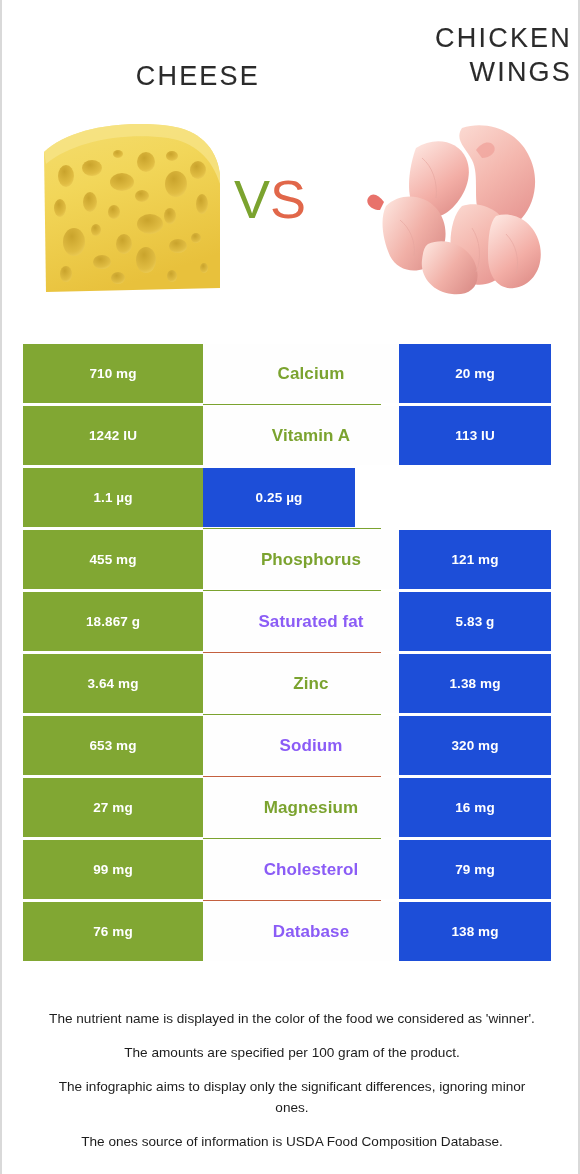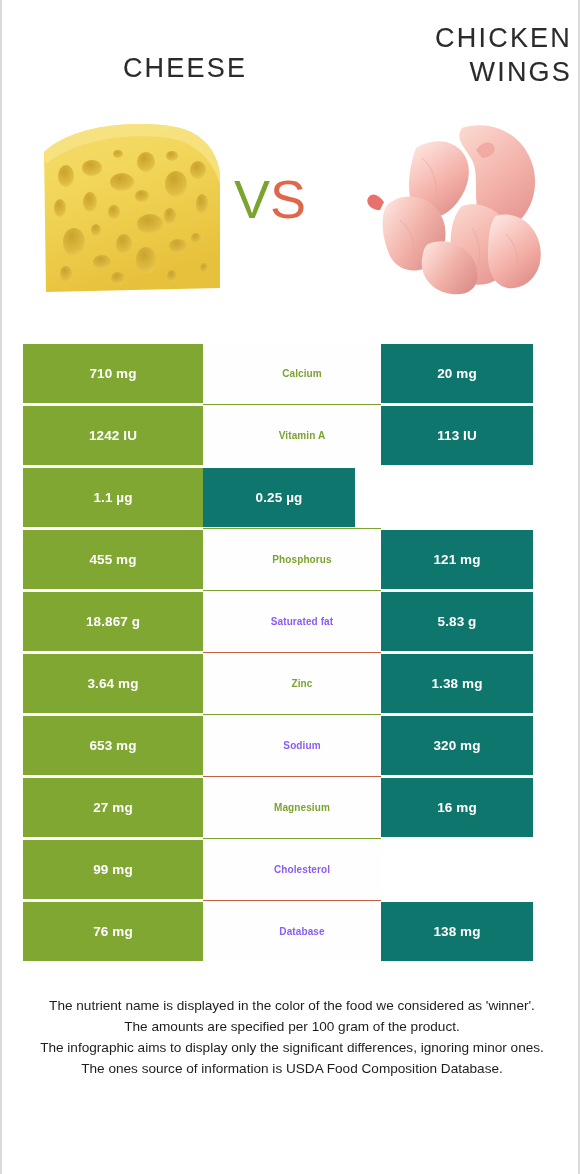--- a/index.html
+++ b/index.html
@@ -36,24 +36,23 @@
     font-weight: 300;
     font-size: 27px;
     letter-spacing: 2.2px;
     color: #2b2b2b;
     text-transform: uppercase;
     line-height: 1.25;
     -webkit-text-stroke: 0.1px #2b2b2b;
   }
   .title-left {
     left: 78px;
-    top: 52px;
+    top: 60px;
     width: 180px;
-    text-align: center;
-    margin-left: 15px;
+    text-align: right;
   }
   .title-right {
     left: 374px;
     top: 22px;
     width: 196px;
     text-align: right;
   }
 
   
   .vs {
@@ -101,61 +100,61 @@
     letter-spacing: 0.1px;
   }
 
   .cell-left {
     width: 180px;
     background: #81a733;
     color: #ffffff;
   }
 
   .cell-mid {
-    width: 178px;
+    width: 196px;
     background: #fefefe;
     font-weight: 700;
-    font-size: 10px;
+    font-size: 17px;
     padding-left: 20px;
   }
   .cell-mid.green { color: #7ba32f; }
   .cell-mid.orange { color: #8b5cf6; }
 
   
   .row + .row .cell-mid::before {
     content: "";
     position: absolute;
     top: -2px;
     left: 180px;
     width: 178px;
     height: 1px;
   }
   .row.sep-green + .row .cell-mid::before { background: #7ba32f; }
   .row.sep-orange + .row .cell-mid::before { background: #c4603f; }
 
   .cell-right {
     width: 152px;
-    background: #0f766e;
+    background: #1d4ed8;
     color: #ffffff;
   }
 
   
   .footer {
     position: absolute;
     left: 28px;
     top: 995px;
     width: 524px;
     text-align: center;
     font-size: 13.6px;
     line-height: 21px;
     color: #1d1d1d;
     font-family: "Liberation Sans", sans-serif;
     font-weight: 400;
   }
-  .footer p { margin: 0; }
+  .footer p { margin: 13px; }
 </style>
 </head>
 <body>
 
 <div id="page">
 
   <div class="header">
 
     <div class="title title-left">Cheese</div>
 
@@ -297,20 +296,21 @@
 
     <div class="row sep-green">
       <div class="cell cell-left">27 mg</div>
       <div class="cell cell-mid green">Magnesium</div>
       <div class="cell cell-right">16 mg</div>
     </div>
 
     <div class="row sep-orange">
       <div class="cell cell-left">99 mg</div>
       <div class="cell cell-mid orange">Cholesterol</div>
+      <div class="cell cell-right">79 mg</div>
     </div>
 
     <div class="row sep-orange">
       <div class="cell cell-left">76 mg</div>
       <div class="cell cell-mid orange">Database</div>
       <div class="cell cell-right">138 mg</div>
     </div>
 
   </div>
 

